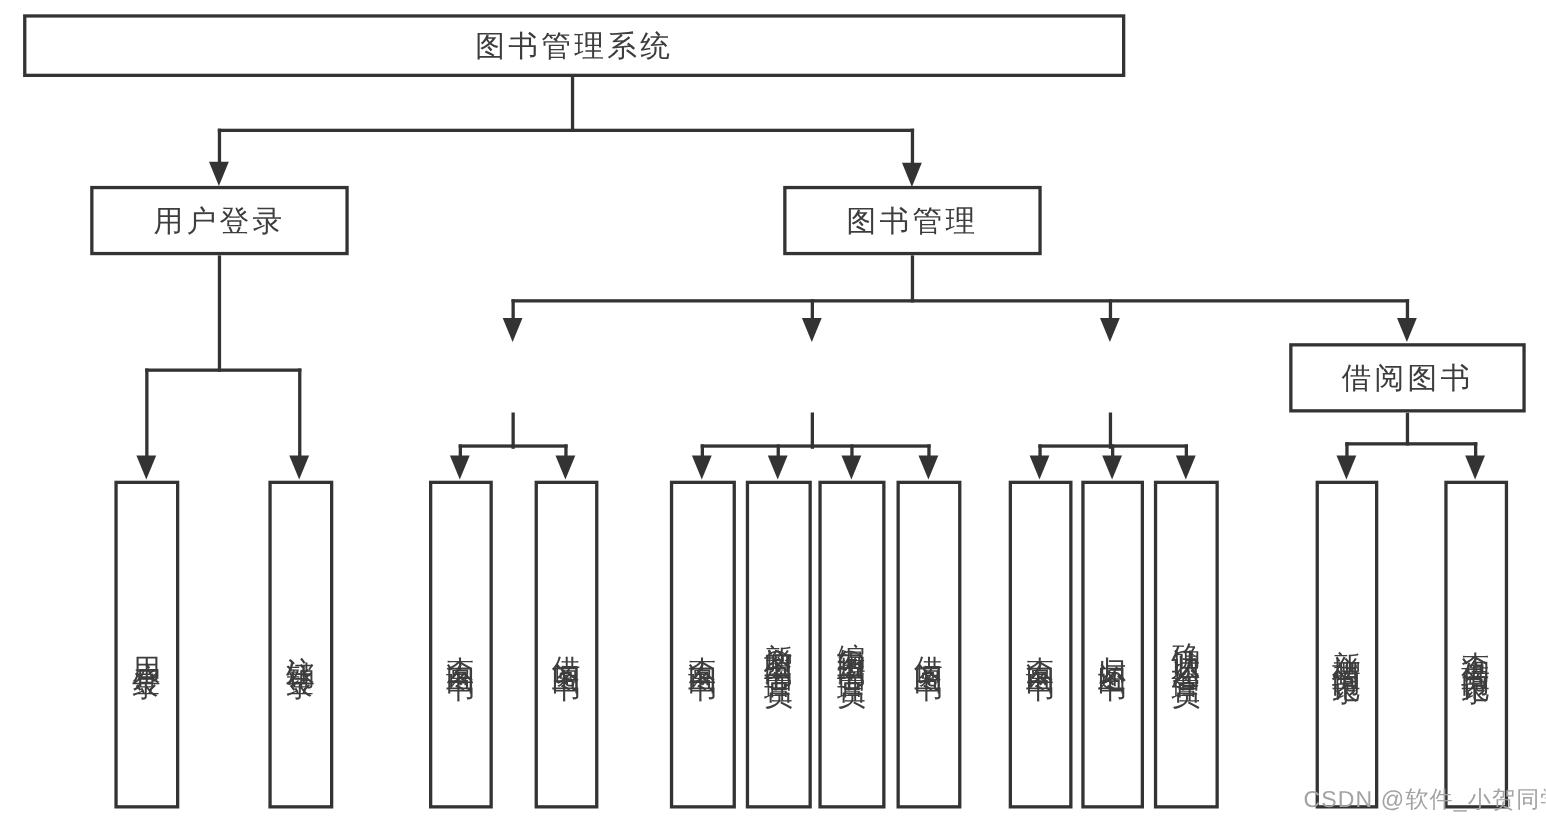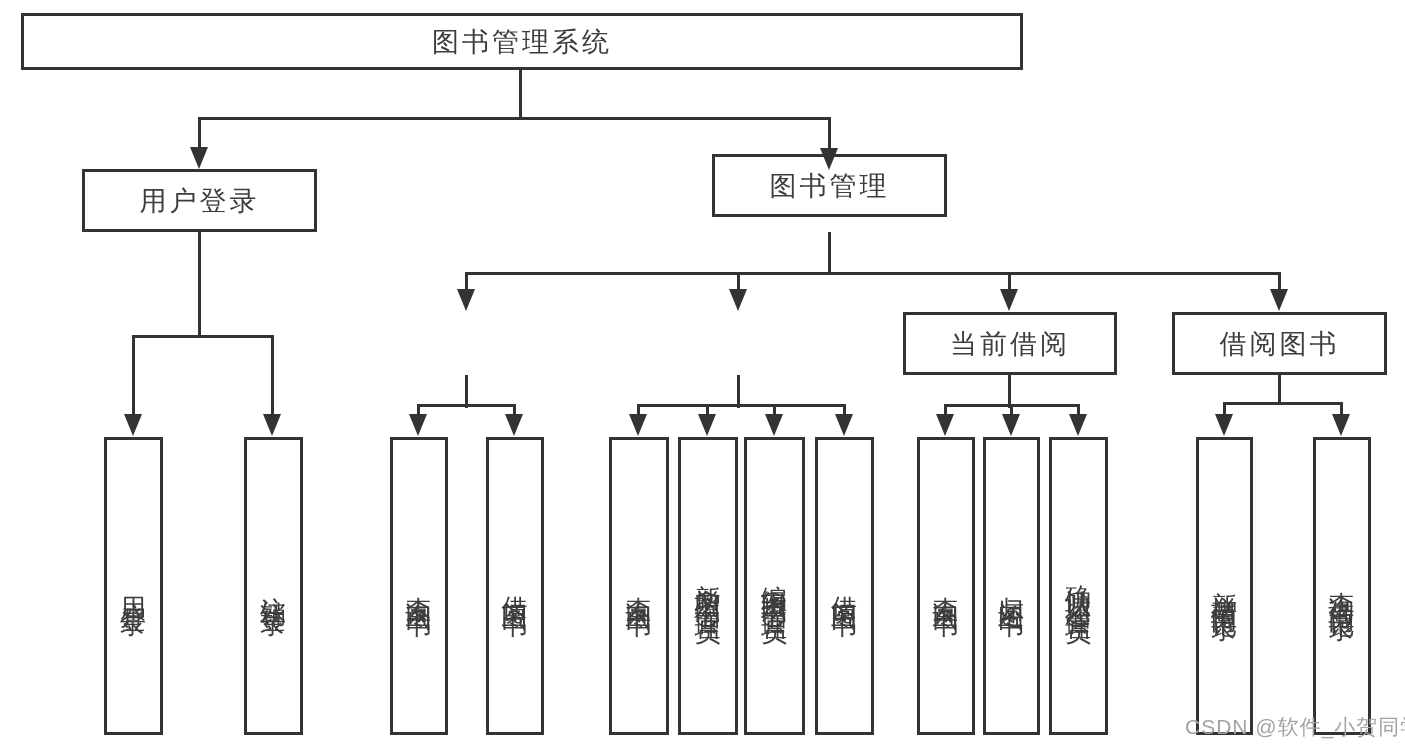--- a/index.html
+++ b/index.html
@@ -60,27 +60,24 @@
 
 <div id="stage">
 
   <div class="box h" style="left:21px;top:13px;width:1002px;height:57px">
     <span>图书管理系统</span>
   </div>
 
   <div class="box h" style="left:82px;top:169px;width:235px;height:63px">
     <span>用户登录</span>
   </div>
-  <div class="box h" style="left:712px;top:154px;width:235px;height:63px">
+  <div class="box h" style="left:712px;top:169px;width:235px;height:63px">
     <span>图书管理</span>
   </div>
 
-  <div class="box h" style="left:903px;top:312px;width:214px;height:63px">
-    <span>当前借阅</span>
-  </div>
   <div class="box h" style="left:1172px;top:312px;width:215px;height:63px">
     <span>借阅图书</span>
   </div>
 
   <div class="box v" style="left:104px;top:437px;width:59px;height:298px">
     <span>用户登录</span>
   </div>
   <div class="box v" style="left:244px;top:437px;width:59px;height:298px">
     <span>注销登录</span>
   </div>

